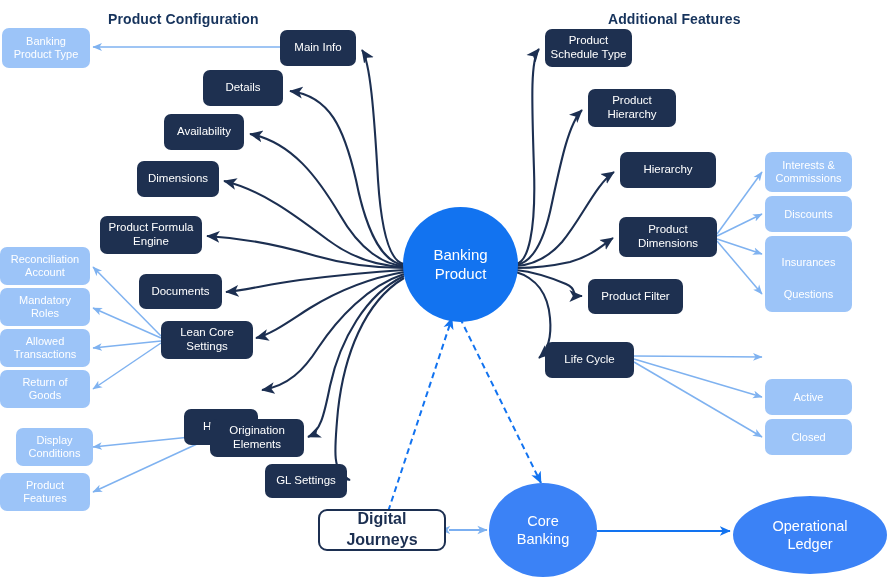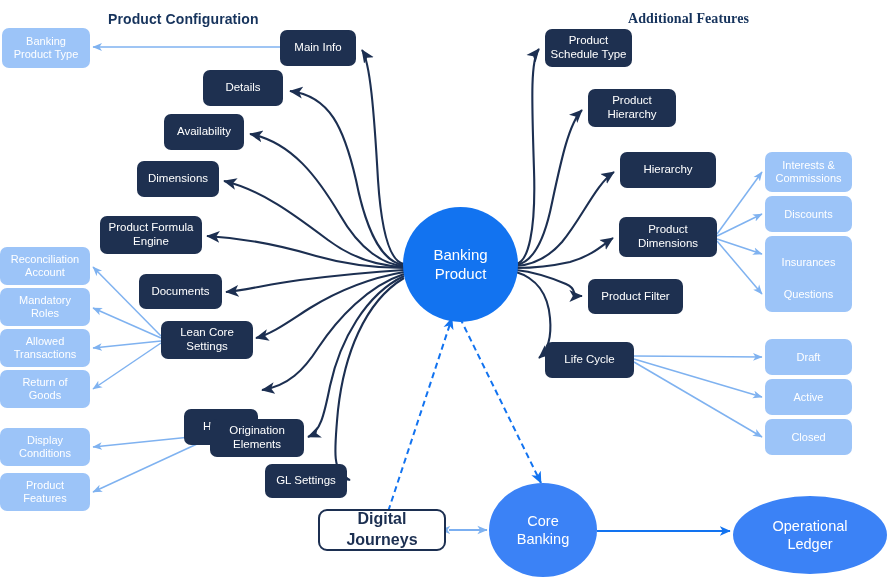--- a/index.html
+++ b/index.html
@@ -149,21 +149,21 @@
 
     <g fill="none" stroke="#4f94ec" stroke-width="1.6">
       <path d="M449,530 L487,530" marker-end="url(#ah-light)" marker-start="url(#ah-light-start)"></path>
     </g>
     <g fill="none" stroke="#1273f0" stroke-width="1.8">
       <path d="M597,531 L730,531" marker-end="url(#ah-blue)"></path>
     </g>
   </svg>
 
   <div class="section-title" style="left:108px; top:11px;">Product Configuration</div>
-  <div class="section-title" style="left:628px; top:11px;font-family:Liberation Serif, serif;">Additional Features</div>
+  <div class="section-title" style="left:608px; top:11px;">Additional Features</div>
 
   <div class="node hub" style="left:403px; top:207px; width:115px; height:115px;">Banking
 Product</div>
 
   <div class="node dark" style="left:280px; top:30px;  width:76px;  height:36px;">Main Info</div>
   <div class="node dark" style="left:203px; top:70px;  width:80px;  height:36px;">Details</div>
   <div class="node dark" style="left:164px; top:114px; width:80px;  height:36px;">Availability</div>
   <div class="node dark" style="left:137px; top:161px; width:82px;  height:36px;">Dimensions</div>
   <div class="node dark" style="left:100px; top:216px; width:102px; height:38px;">Product Formula
 Engine</div>
@@ -178,41 +178,40 @@
   <div class="node light" style="left:2px; top:28px;  width:88px; height:40px;">Banking
 Product Type</div>
   <div class="node light" style="left:0px; top:247px; width:90px; height:38px;">Reconciliation
 Account</div>
   <div class="node light" style="left:0px; top:288px; width:90px; height:38px;">Mandatory
 Roles</div>
   <div class="node light" style="left:0px; top:329px; width:90px; height:38px;">Allowed
 Transactions</div>
   <div class="node light" style="left:0px; top:370px; width:90px; height:38px;">Return of
 Goods</div>
-  <div class="node light" style="left:0px; top:428px; width:90px; height:38px;">Display
+  <div class="node light" style="left:16px; top:428px; width:77px; height:38px;">Display
 Conditions</div>
   <div class="node light" style="left:0px; top:473px; width:90px; height:38px;">Product
 Features</div>
 
   <div class="node dark" style="left:545px; top:29px;  width:87px; height:38px;">Product
 Schedule Type</div>
   <div class="node dark" style="left:588px; top:89px;  width:88px; height:38px;">Product
 Hierarchy</div>
   <div class="node dark" style="left:620px; top:152px; width:96px; height:36px;">Hierarchy</div>
   <div class="node dark" style="left:619px; top:217px; width:98px; height:40px;">Product
 Dimensions</div>
   <div class="node dark" style="left:588px; top:279px; width:95px; height:35px;">Product Filter</div>
   <div class="node dark" style="left:545px; top:342px; width:89px; height:36px;">Life Cycle</div>
 
   <div class="node light" style="left:765px; top:152px; width:87px; height:40px;">Interests &amp;
 Commissions</div>
   <div class="node light" style="left:765px; top:196px; width:87px; height:36px;">Discounts</div>
   <div class="node light" style="left:765px; top:236px; width:87px; height:52px;">Insurances</div>
   <div class="node light" style="left:765px; top:276px; width:87px; height:36px;">Questions</div>
-  <div class="node light" style="left:765px; top:339px; width:87px; height:36px;">Draft</div>
   <div class="node light" style="left:765px; top:379px; width:87px; height:36px;">Active</div>
   <div class="node light" style="left:765px; top:419px; width:87px; height:36px;">Closed</div>
 
   <div class="node outline" style="left:318px; top:509px; width:128px; height:42px;">Digital
 Journeys</div>
   <div class="node ellipse" style="left:489px; top:483px; width:108px; height:94px;">Core
 Banking</div>
   <div class="node ellipse" style="left:733px; top:496px; width:154px; height:78px;">Operational
 Ledger</div>
 

